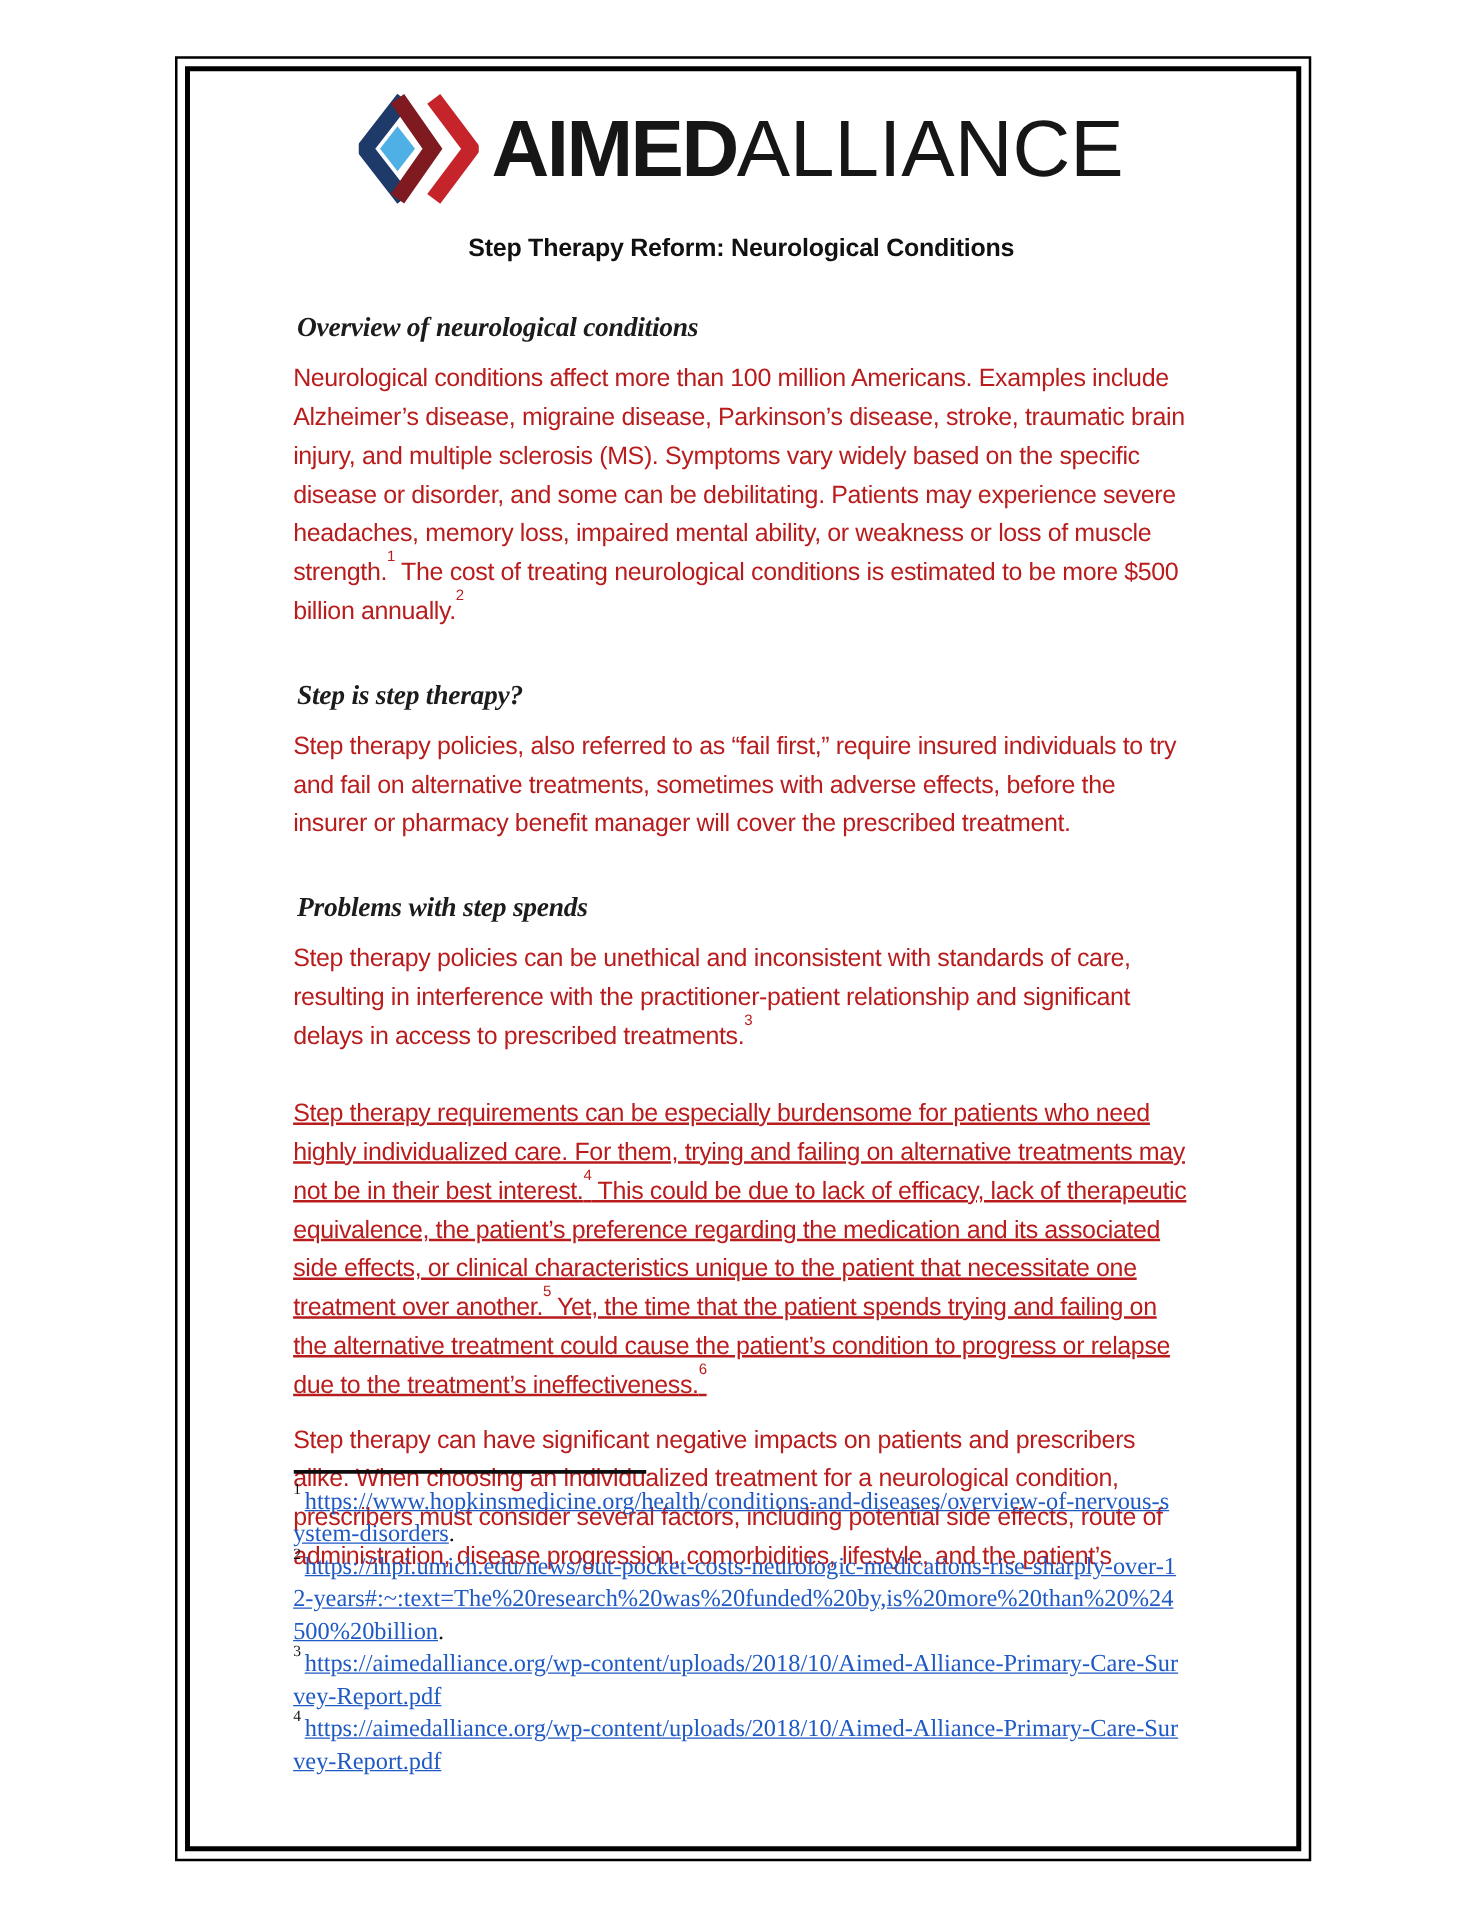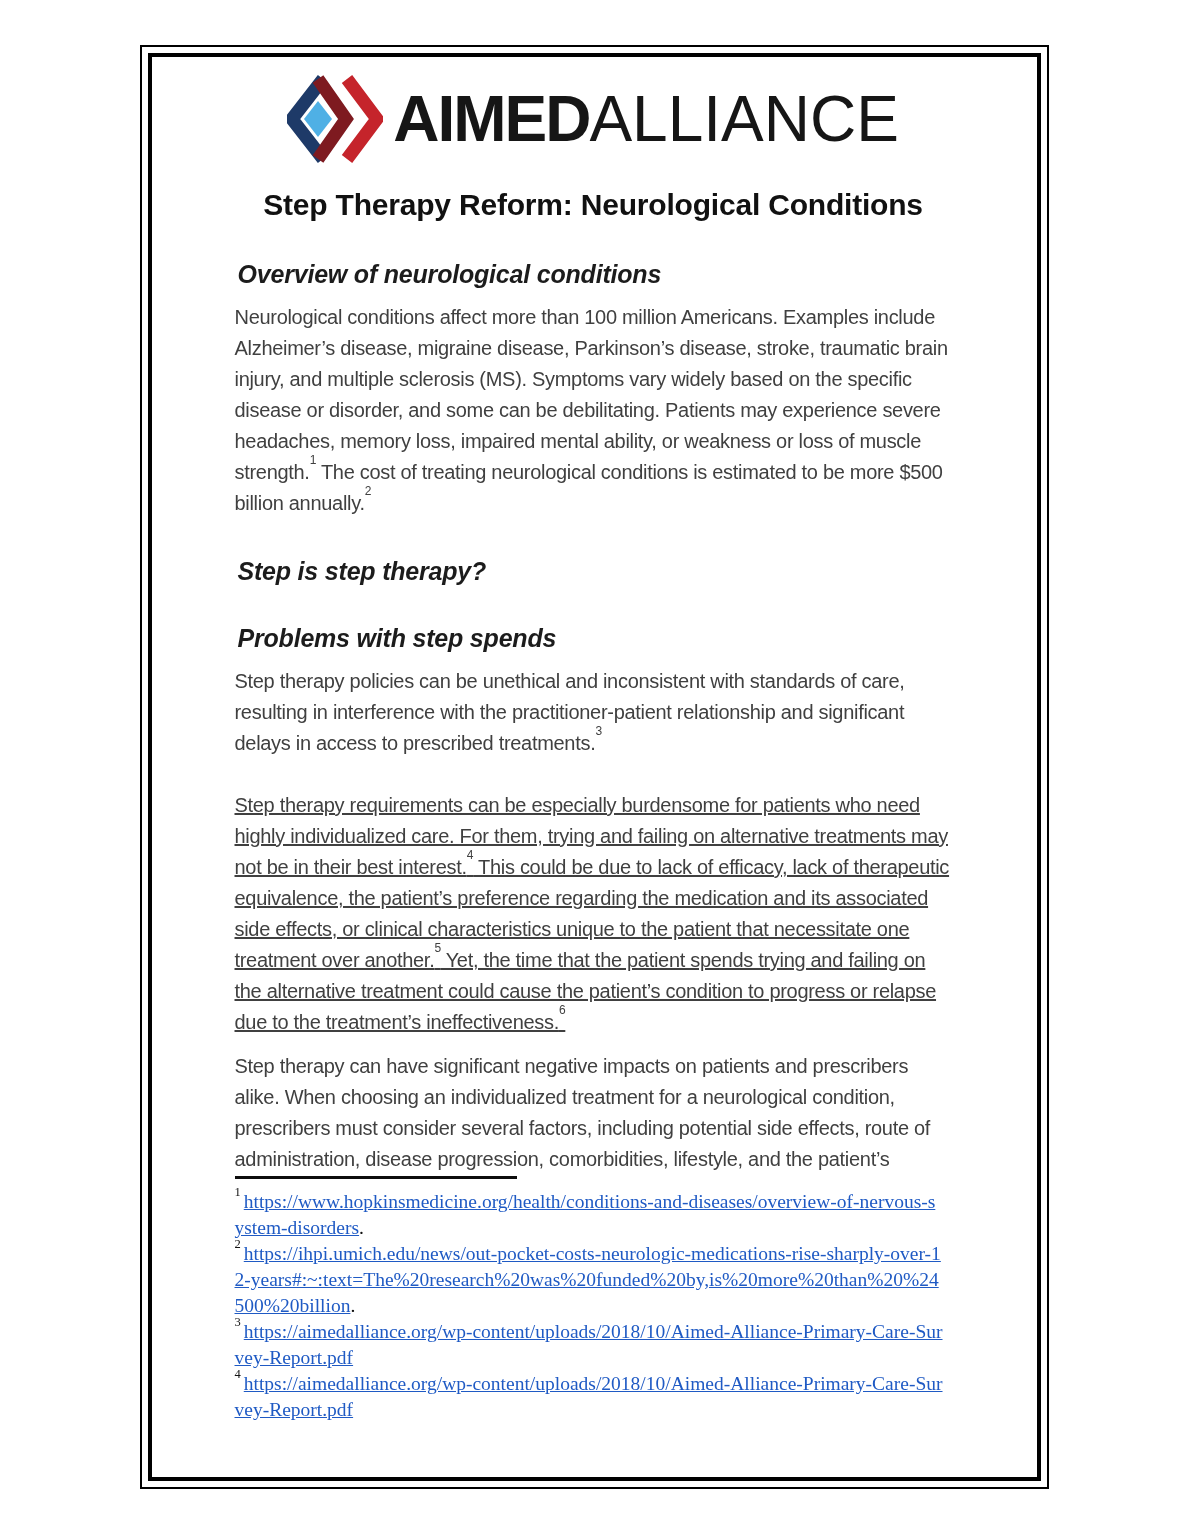--- a/index.html
+++ b/index.html
@@ -29,29 +29,29 @@
     gap:10px; margin-top:4px;
   }
   .logo-mark { width:96px; height:90px; flex:0 0 auto; }
   .wordmark {
     font-size:64px; color:#161616; white-space:nowrap; line-height:1;
     letter-spacing:-1px;
   }
   .wordmark .wm-bold { font-weight:800; letter-spacing:-2px; }
   .wordmark .wm-light { font-weight:400; letter-spacing:0px; }
   .doc-title {
-    text-align:center; font-size:30px; font-weight:700; color:#111111;
+    text-align:center; font-size:20px; font-weight:700; color:#111111;
     margin:24px 0 0 0; letter-spacing:-0.2px;
   }
   .section-heading {
-    font-size:25px; font-weight:700; font-style:italic; color:#1c1c1c;
-    margin:38px 0 0 3px; letter-spacing:-0.2px;
+    font-size:22px; font-weight:700; font-style:italic; color:#1c1c1c;
+    margin:38px 0 0 3px; letter-spacing:-0.2px;font-family:Liberation Serif, serif;
   }
   p.paragraph {
-    font-size:20px; line-height:31px; color:#404040;
+    font-size:20px; line-height:31px; color:#b91c1c;
     letter-spacing:-0.3px; margin:13px 0 0 0;
   }
   p.paragraph + p.paragraph { margin-top:31px;text-decoration:underline; }
   p.paragraph sup, .section sup {
     font-size:12px; line-height:0; position:relative; top:-7px;
   }
   .footnotes {
     position:absolute; left:140px; right:150px; top:1176px;
     font-family:"Liberation Serif", serif; color:#111111;
   }
@@ -91,20 +91,21 @@
 
     <h1 class="doc-title">Step Therapy Reform: Neurological Conditions</h1>
 
     <div id="sections">
         <div class="section">
           <h2 class="section-heading">Overview of neurological conditions</h2>
           <p class="paragraph">Neurological conditions affect more than 100 million Americans. Examples include Alzheimer’s disease, migraine disease, Parkinson’s disease, stroke, traumatic brain injury, and multiple sclerosis (MS). Symptoms vary widely based on the specific disease or disorder, and some can be debilitating. Patients may experience severe headaches, memory loss, impaired mental ability, or weakness or loss of muscle strength.<sup>1</sup> The cost of treating neurological conditions is estimated to be more $500 billion annually.<sup>2</sup></p>
         </div>
         <div class="section">
           <h2 class="section-heading">Step is step therapy?</h2>
+          <p class="paragraph">Step therapy policies, also referred to as “fail first,” require insured individuals to try and fail on alternative treatments, sometimes with adverse effects, before the insurer or pharmacy benefit manager will cover the prescribed treatment.</p>
         </div>
         <div class="section">
           <h2 class="section-heading">Problems with step spends</h2>
           <p class="paragraph">Step therapy policies can be unethical and inconsistent with standards of care, resulting in interference with the practitioner-patient relationship and significant delays in access to prescribed treatments.<sup>3</sup></p>
           <p class="paragraph">Step therapy requirements can be especially burdensome for patients who need highly individualized care. For them, trying and failing on alternative treatments may not be in their best interest.<sup>4</sup> This could be due to lack of efficacy, lack of therapeutic equivalence, the patient’s preference regarding the medication and its associated side effects, or clinical characteristics unique to the patient that necessitate one treatment over another.<sup>5</sup> Yet, the time that the patient spends trying and failing on the alternative treatment could cause the patient’s condition to progress or relapse due to the treatment’s ineffectiveness.<sup>6</sup></p>
         </div>
         <div class="section">
           <p class="paragraph">Step therapy can have significant negative impacts on patients and prescribers alike. When choosing an individualized treatment for a neurological condition, prescribers must consider several factors, including potential side effects, route of administration, disease progression, comorbidities, lifestyle, and the patient’s</p>
         </div>
       </div>

